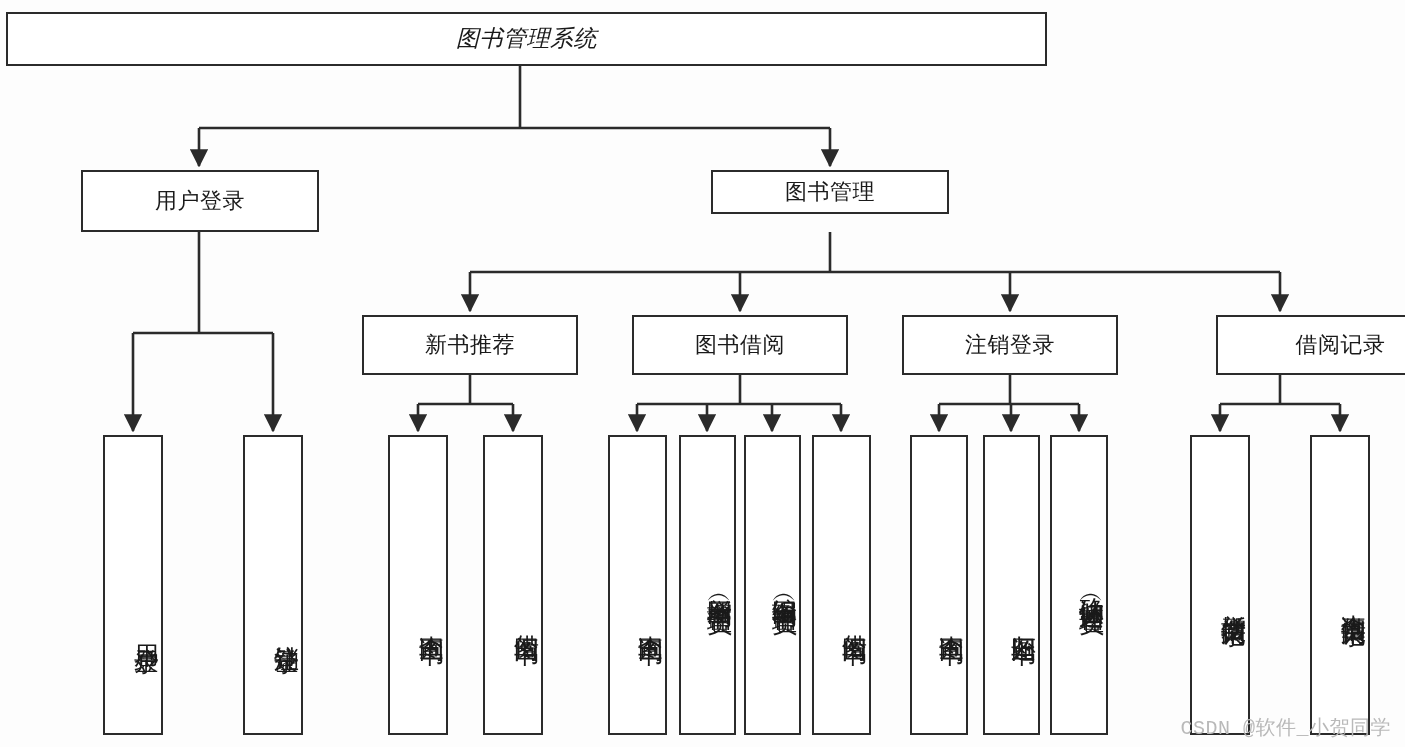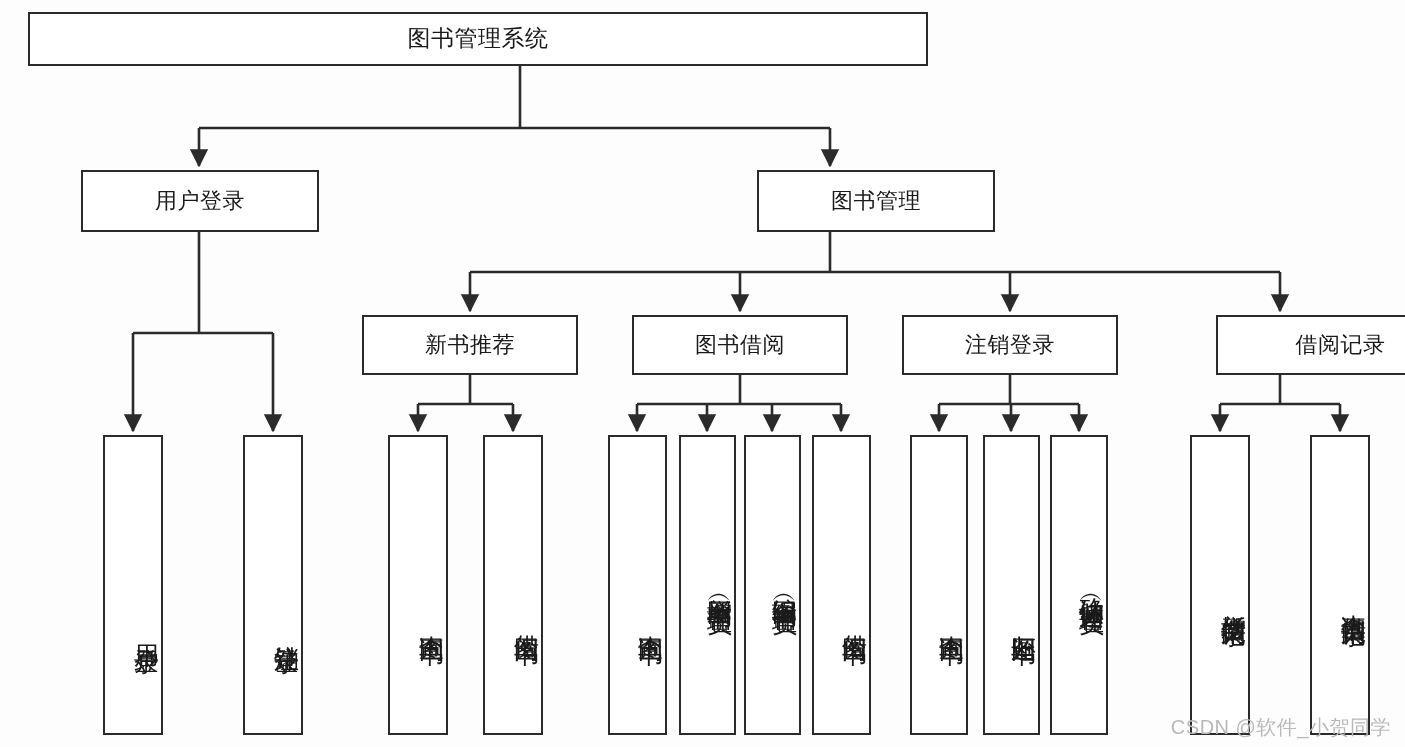--- a/index.html
+++ b/index.html
@@ -65,21 +65,21 @@
   }
   .watermark {
     position: absolute;
     z-index: 3;
     right: 14px;
     bottom: 6px;
     font-size: 20px;
     color: #b9b9b9;
     letter-spacing: 0.5px;
     white-space: nowrap;
-    font-family: Liberation Sans, sans-serif;
+    font-family: Liberation Mono, monospace;
   }
 </style>
 </head>
 <body>
 
 <div id="canvas">
 
   <svg id="edges" viewBox="0 0 1405 747" xmlns="http://www.w3.org/2000/svg">
     <defs>
       <marker id="arw" viewBox="0 0 10 10" refX="9.2" refY="5" markerWidth="7" markerHeight="7" orient="auto-start-reverse">
@@ -123,29 +123,29 @@
       <path d="M 1011 404 L 1011 431" marker-end="url(#arw)"></path>
       <path d="M 1079 404 L 1079 431" marker-end="url(#arw)"></path>
 
       <path d="M 1280 375 L 1280 404"></path>
       <path d="M 1220 404 L 1340 404"></path>
       <path d="M 1220 404 L 1220 431" marker-end="url(#arw)"></path>
       <path d="M 1340 404 L 1340 431" marker-end="url(#arw)"></path>
     </g>
   </svg>
 
-  <div class="node h root" style="left:28px; top:12px; width:900px; height:54px;">
+  <div class="node h root" style="left:6px; top:12px; width:1041px; height:54px;font-style:italic;">
     <span>图书管理系统</span>
   </div>
 
   <div class="node h" style="left:81px; top:170px; width:238px; height:62px;">
     <span>用户登录</span>
   </div>
 
-  <div class="node h" style="left:711px; top:170px; width:238px; height:62px;margin-left:46px;">
+  <div class="node h" style="left:711px; top:170px; width:238px; height:44px;">
     <span>图书管理</span>
   </div>
 
   <div class="node h" style="left:632px; top:315px; width:216px; height:60px;">
     <span>图书借阅</span>
   </div>
 
   <div class="node h" style="left:362px; top:315px; width:216px; height:60px;">
     <span>新书推荐</span>
   </div>

